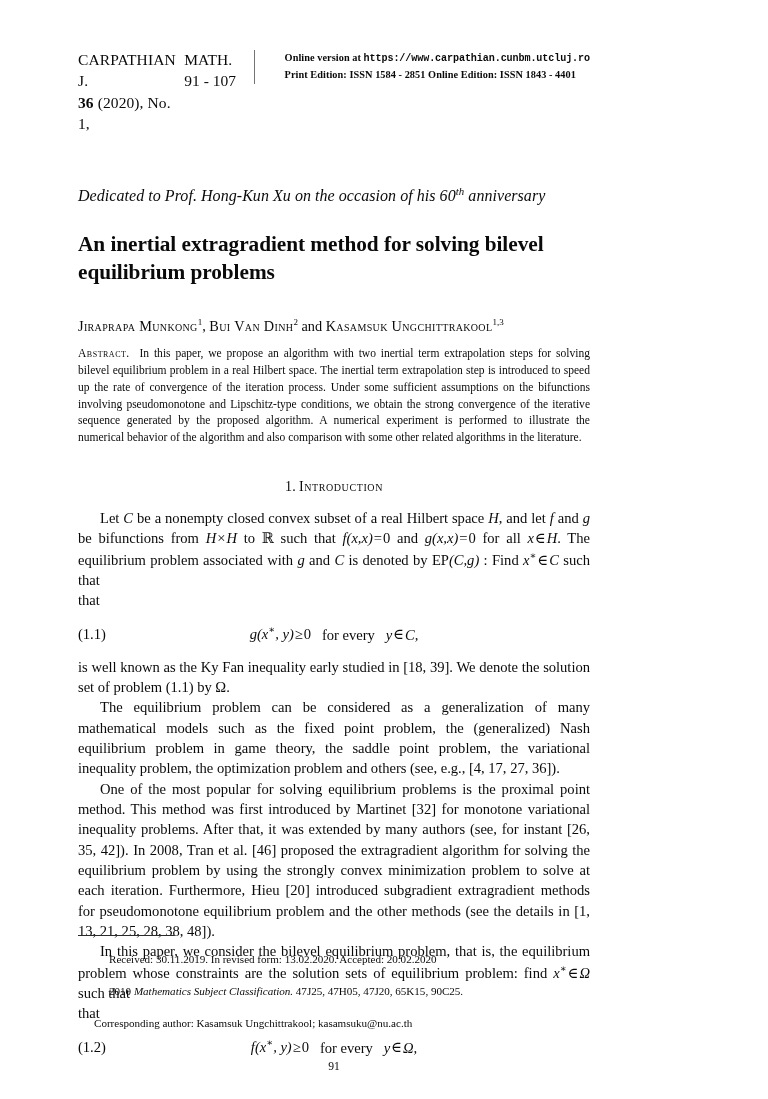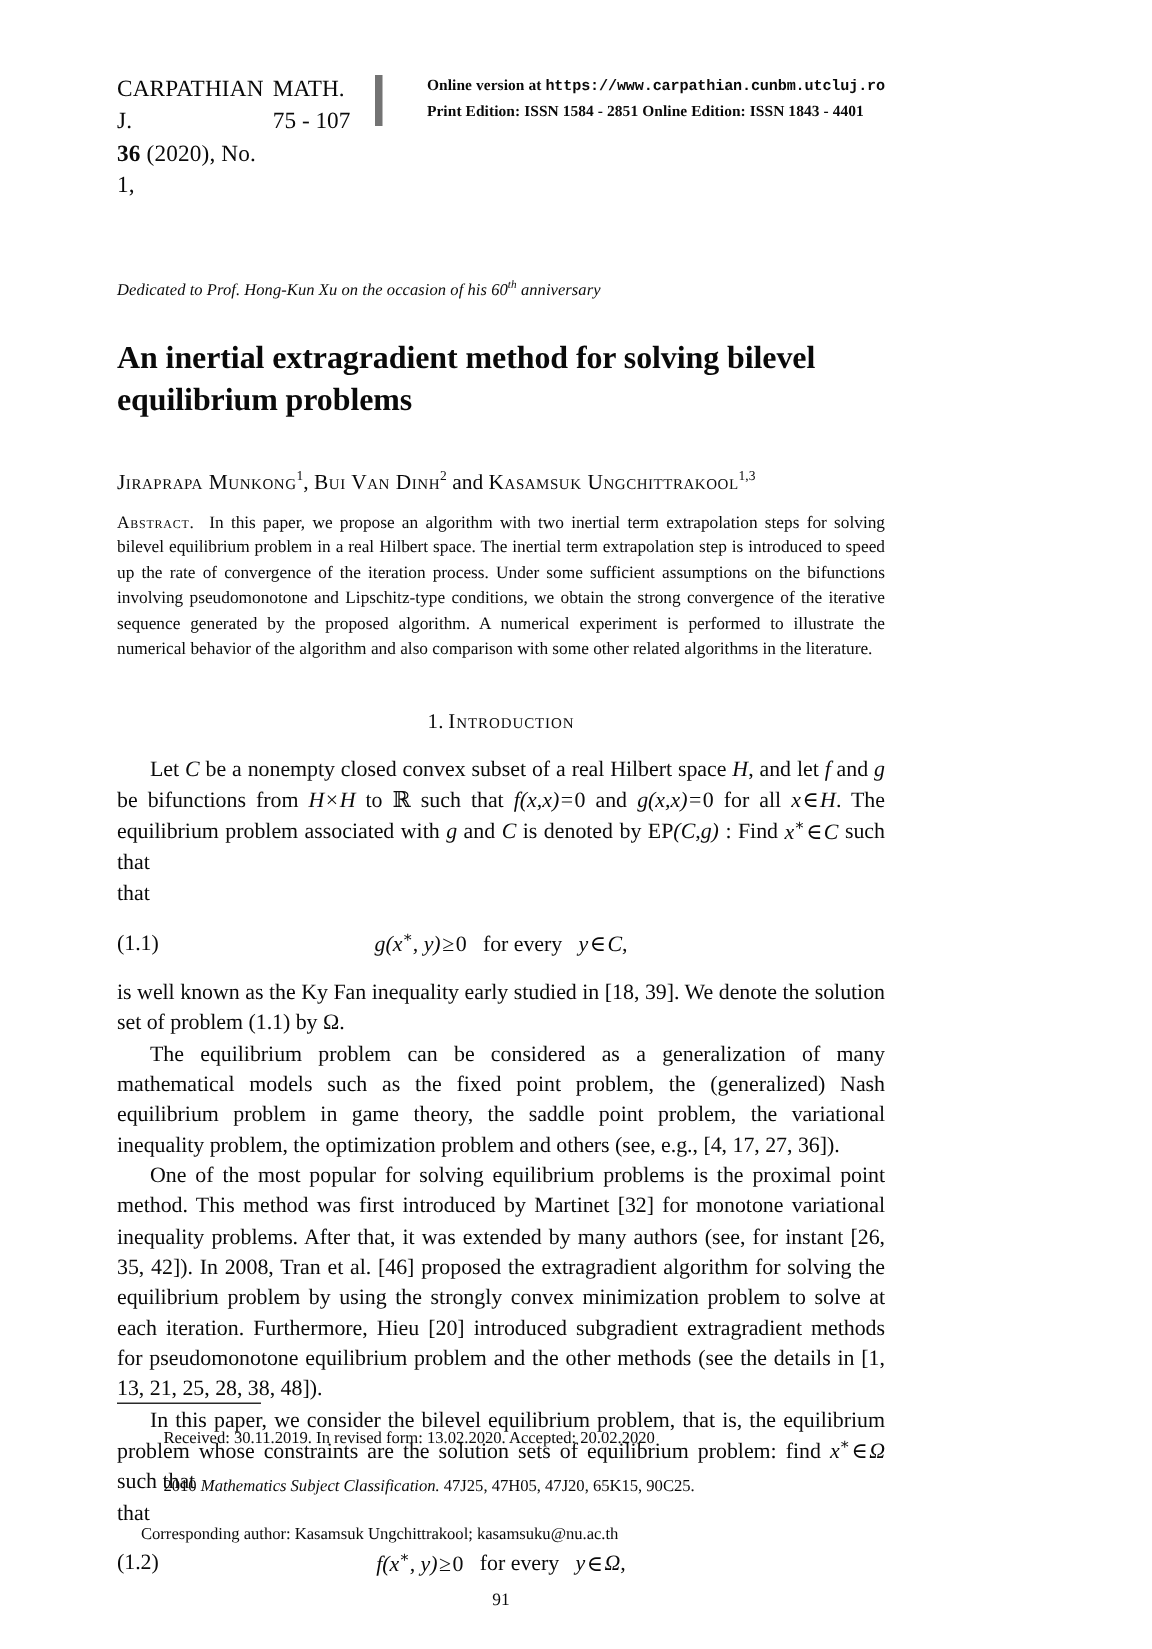--- a/index.html
+++ b/index.html
@@ -39,42 +39,42 @@
     width: 90px;
     font-size: 15.5px;
     line-height: 1.38;
     text-align: left;
   }
   .mast-vol {
     font-weight: bold;
   }
   .mast-col-issn {
     flex: 1;
-    border-left: 5px solid #737373;
+    border-left: 1px solid #737373;
     padding-left: 30px;
     margin-top: 1px;
   }
   .issn-line {
     font-size: 10.3px;
     font-weight: bold;
     line-height: 1.62;
     white-space: nowrap;
     letter-spacing: 0.05px;
   }
   .issn-line .url {
     font-family: "Liberation Mono", "DejaVu Sans Mono", monospace;
     font-size: 10.1px;
     letter-spacing: -0.1px;
   }
 
   
   .dedication {
     margin-top: 50px;
     font-style: italic;
-    font-size: 11px;
+    font-size: 16px;
     letter-spacing: 0.05px;
   }
   .dedication sup {
     font-size: 68%;
     vertical-align: super;
     font-style: italic;
   }
   .paper-title {
     margin-top: 25px;
     font-size: 21.3px;
@@ -211,21 +211,21 @@
 
 <div class="page">
 
   <div class="masthead">
     <div class="mast-col-journal">
       <div>CARPATHIAN J.</div>
       <div><span class="mast-vol">36</span><span> (2020), No. 1,</span></div>
     </div>
     <div class="mast-col-pages">
       <div>MATH.</div>
-      <div>75 - 107</div>
+      <div>91 - 107</div>
     </div>
     <div class="mast-col-issn">
       <div class="issn-line"><span>Online version at </span><span class="url">https://www.carpathian.cunbm.utcluj.ro</span></div>
       <div class="issn-line">Print Edition: ISSN 1584 - 2851 Online Edition: ISSN 1843 - 4401</div>
     </div>
   </div>
 
   <div class="dedication"><span>Dedicated to Prof. Hong-Kun Xu on the occasion of his 60</span><sup>th</sup><span> anniversary</span></div>
 
   <h1 class="paper-title">An inertial extragradient method for solving bilevel equilibrium problems</h1>

